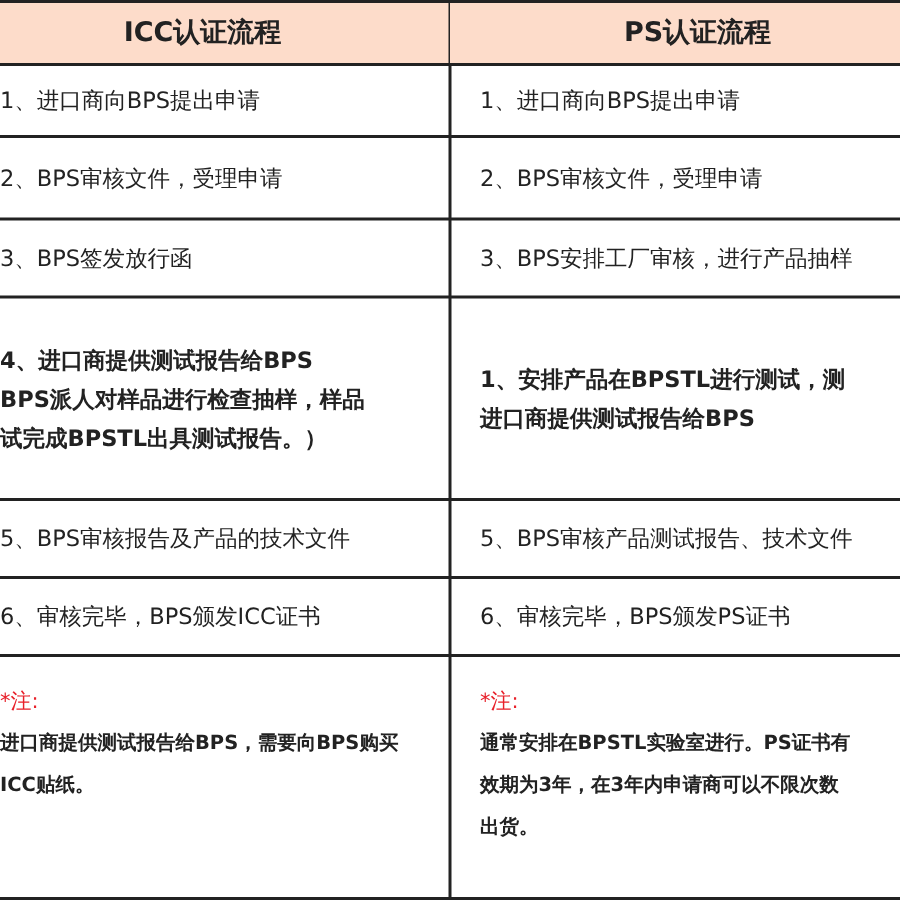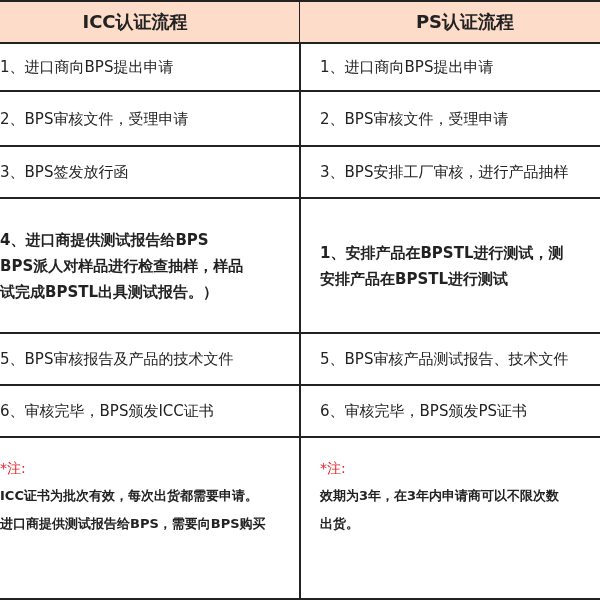--- a/index.html
+++ b/index.html
@@ -43,39 +43,40 @@
       <div class="txt">
         <span class="nl">4、进口商提供测试报告给BPS</span>
         <span class="nl">BPS派人对样品进行检查抽样，样品</span>
         <span class="nl">试完成BPSTL出具测试报告。）</span>
       </div>
     </div>
     <div class="cell r5">5、BPS审核报告及产品的技术文件</div>
     <div class="cell r6">6、审核完毕，BPS颁发ICC证书</div>
     <div class="cell note">
       <span class="label">*注:</span>
-      <span class="nl">ICC证书为批次有效，每次出货都需要申请。</span>
       <span class="nl">进口商提供测试报告给BPS，需要向BPS购买</span>
+      <span class="nl">ICC贴纸。</span>
     </div>
   </div>
 
   <div class="divider"></div>
 
   <div class="col right">
     <div class="cell hdr">PS认证流程</div>
     <div class="cell r1">1、进口商向BPS提出申请</div>
     <div class="cell r2">2、BPS审核文件，受理申请</div>
     <div class="cell r3">3、BPS安排工厂审核，进行产品抽样</div>
     <div class="cell r4">
       <div class="txt">
         <span class="nl">1、安排产品在BPSTL进行测试，测</span>
-        <span class="nl">安排产品在BPSTL进行测试</span>
+        <span class="nl">进口商提供测试报告给BPS</span>
       </div>
     </div>
     <div class="cell r5">5、BPS审核产品测试报告、技术文件</div>
     <div class="cell r6">6、审核完毕，BPS颁发PS证书</div>
     <div class="cell note">
       <span class="label">*注:</span>
+      <span class="nl">通常安排在BPSTL实验室进行。PS证书有</span>
       <span class="nl">效期为3年，在3年内申请商可以不限次数</span>
       <span class="nl">出货。</span>
     </div>
   </div>
 </div>
 
 </body></html>

